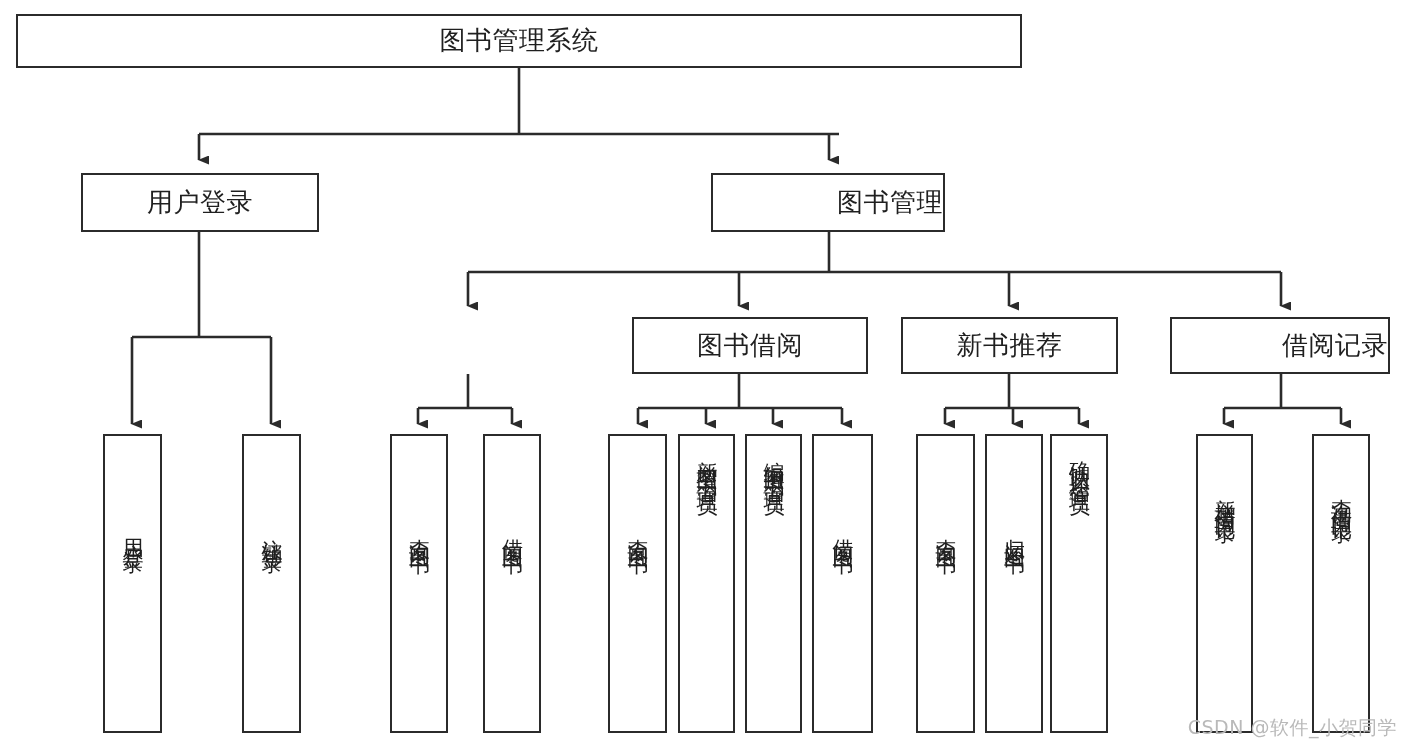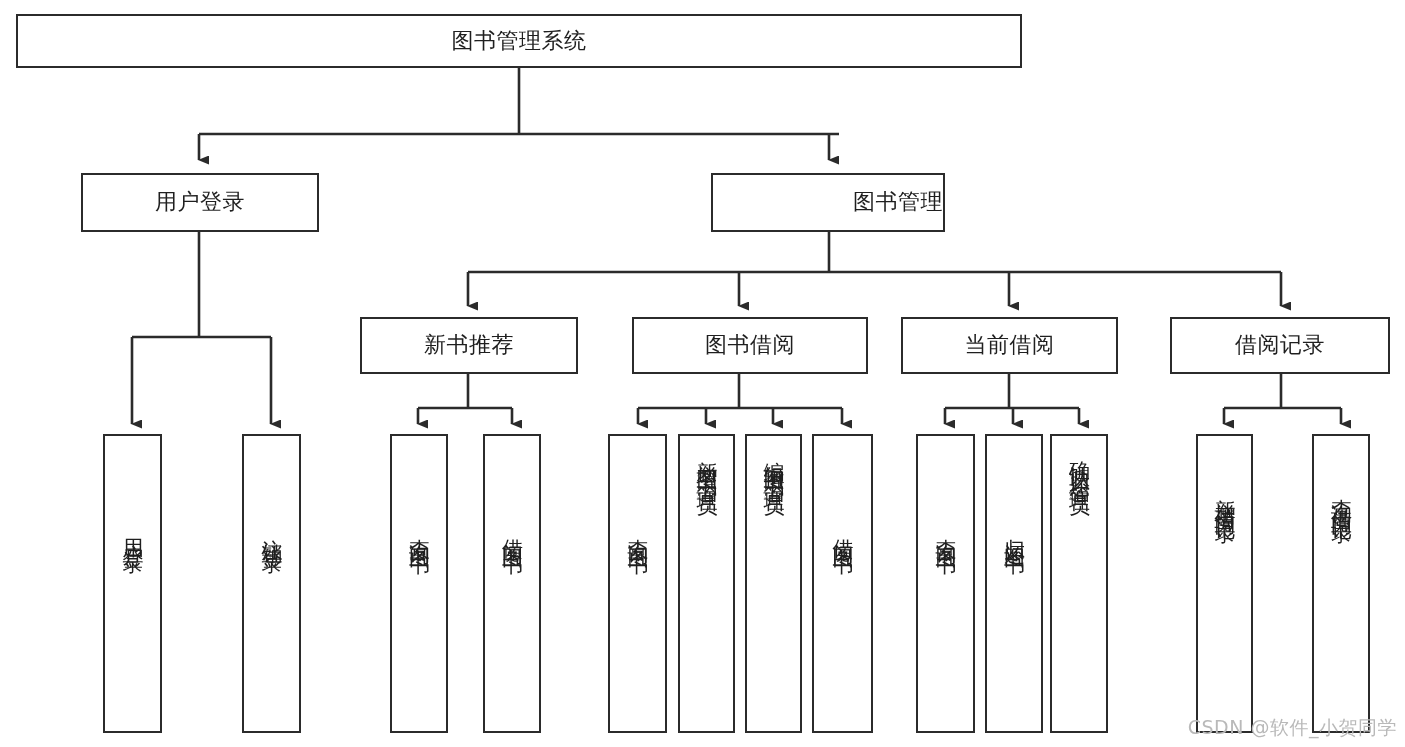--- a/index.html
+++ b/index.html
@@ -31,21 +31,21 @@
     border: 2px solid #2b2b2b;
     background: #ffffff;
     display: flex;
     align-items: center;
     justify-content: center;
     color: #1f1f1f;
     line-height: 1.12;
   }
   .node.h {
     
-    font-size: 22px;
+    font-size: 26px;
     letter-spacing: 0.5px;
   }
   .node.v {
     
     font-size: 21px;
     align-items: flex-start;
     justify-content: center;
     padding-top: 6px;
   }
   .node.v .vtext {
@@ -127,30 +127,27 @@
     <span>图书管理系统</span>
   </div>
 
   <div class="node h" style="left:81px; top:173px; width:238px; height:59px;">
     <span>用户登录</span>
   </div>
   <div class="node h" style="left:711px; top:173px; width:234px; height:59px;justify-content:flex-end;">
     <span>图书管理</span>
   </div>
 
-  <div class="node h" style="left:360px; top:317px; width:218px; height:57px;">
-    <span>新书推荐</span>
-  </div>
   <div class="node h" style="left:632px; top:317px; width:236px; height:57px;">
     <span>图书借阅</span>
   </div>
   <div class="node h" style="left:901px; top:317px; width:217px; height:57px;">
-    <span>当前借阅</span>
+    <span>新书推荐</span>
   </div>
-  <div class="node h" style="left:1170px; top:317px; width:220px; height:57px;">
+  <div class="node h" style="left:1170px; top:317px; width:220px; height:57px;justify-content:flex-end;">
     <span>借阅记录</span>
   </div>
 
   <div class="node v" style="left:103px; top:434px; width:59px; height:299px; padding-top:86px;">
     <span class="vtext">用户登录</span>
   </div>
   <div class="node v" style="left:242px; top:434px; width:59px; height:299px; padding-top:86px;">
     <span class="vtext">注销登录</span>
   </div>
 

